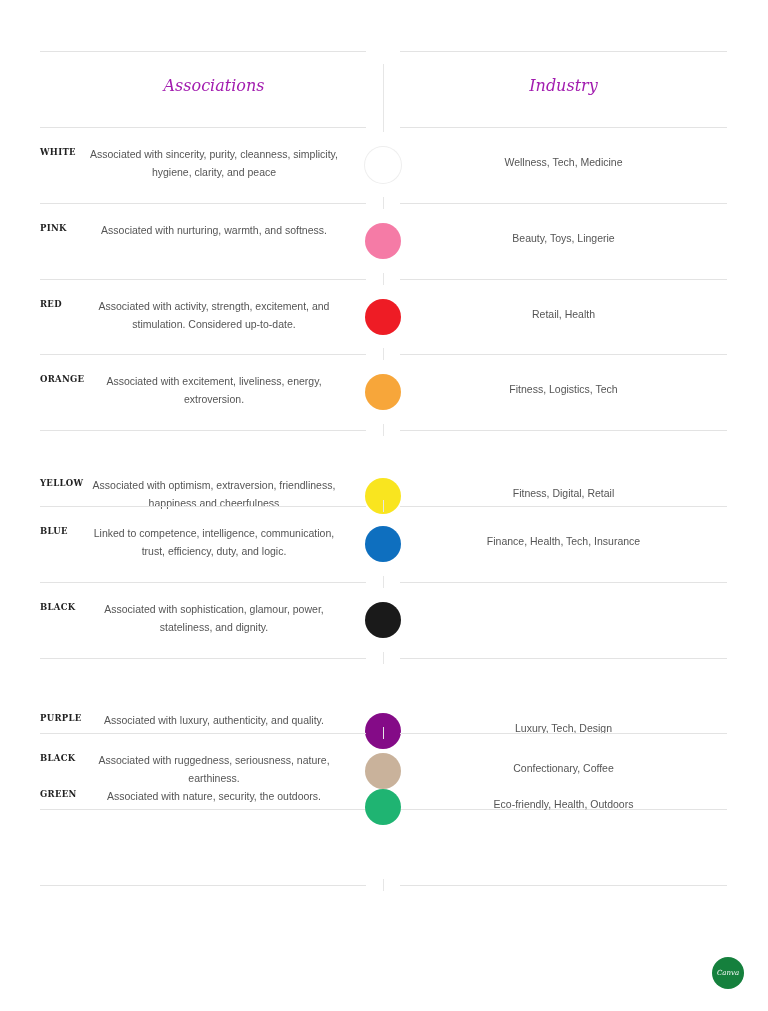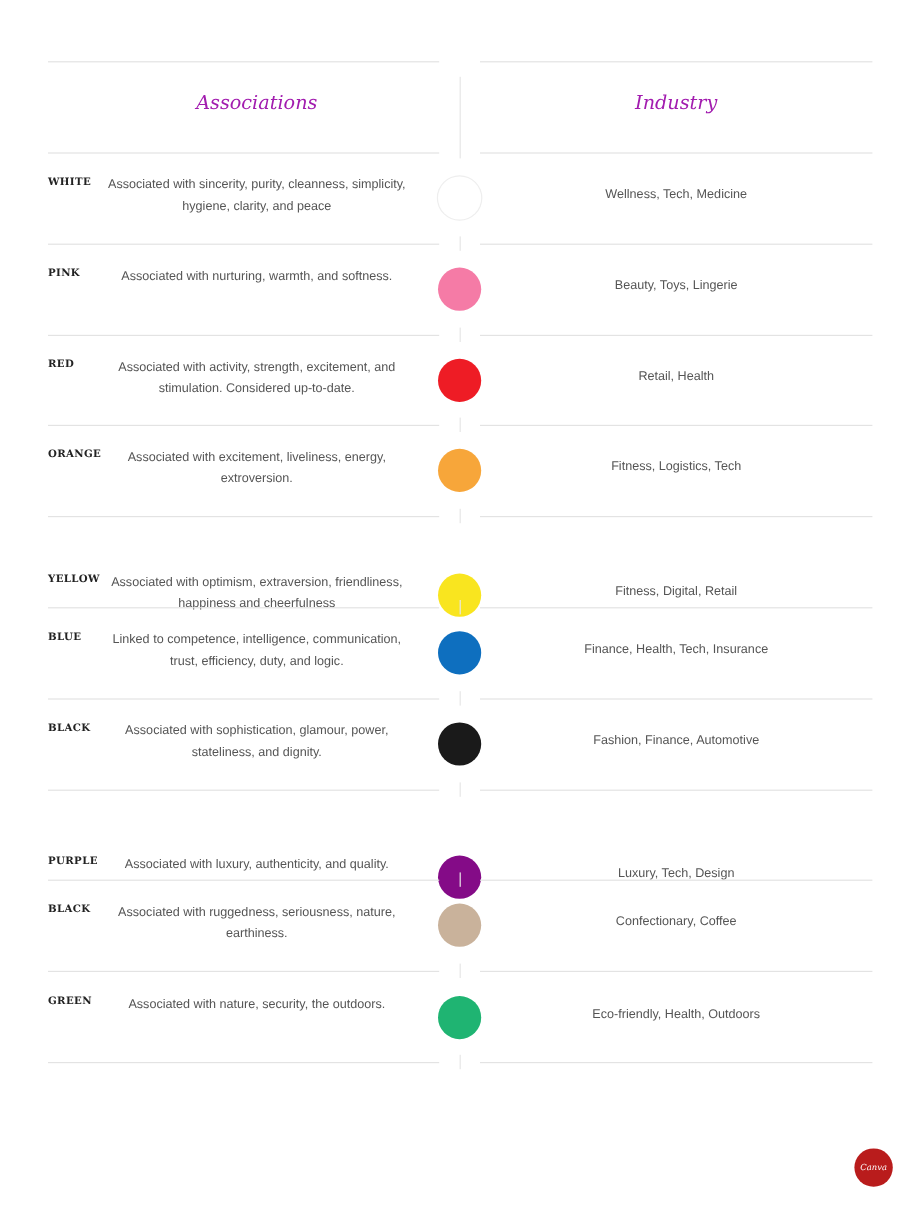--- a/index.html
+++ b/index.html
@@ -7,21 +7,21 @@
   .hline { position:absolute; height:1px; background:#e3e3e3; }
   .hline.l { left:40px; width:326px; }
   .hline.r { left:400px; width:327px; }
   .vseg { position:absolute; left:383px; width:1px; background:#e6e6e6; }
   .col-title { position:absolute; top:76px; font-family:"DejaVu Serif", serif; font-style:italic; font-size:16px; color:#a21caf; text-align:center; }
   .row { position:absolute; left:0; width:768px; height:76px; }
   .cname { position:absolute; left:40px; top:20px; font-family:"DejaVu Serif", serif; font-weight:bold; font-size:8.5px; color:#222; letter-spacing:0.3px; }
   .assoc { position:absolute; left:90px; width:248px; top:18px; font-size:10.5px; line-height:18px; color:#555; text-align:center; }
   .swatch { position:absolute; left:365px; top:20px; width:36px; height:36px; border-radius:50%; }
   .industry { position:absolute; left:400px; width:327px; top:29px; font-size:10.5px; color:#555; text-align:center; }
-  .logo { position:absolute; left:712px; top:957px; width:32px; height:32px; border-radius:50%; background:#b91c1c; color:#fff; font-family:"DejaVu Serif", serif; font-style:italic; font-size:7px; display:flex; align-items:center; justify-content:center; }
+  .logo { position:absolute; left:712px; top:957px; width:32px; height:32px; border-radius:50%; background:#15803d; color:#fff; font-family:"DejaVu Serif", serif; font-style:italic; font-size:7px; display:flex; align-items:center; justify-content:center; }
 </style>
 </head>
 <body>
 
 <div class="hline l" style="top:51px"></div>
 <div class="hline r" style="top:51px"></div>
 <div class="vseg" style="top:64px;height:68px"></div>
 
 <div class="col-title" style="left:40px;width:348px">Associations</div>
 <div class="col-title" style="left:400px;width:327px">Industry</div>
@@ -81,21 +81,20 @@
       <div class="swatch" style="background: rgb(14, 111, 191);"></div>
       <div class="industry">Finance, Health, Tech, Insurance</div>
     </div>
     <div class="hline l" style="top: 582px;"></div>
     <div class="hline r" style="top: 582px;"></div>
     <div class="vseg" style="top: 576px; height: 12px;"></div>
     <div class="row" style="top: 581.8px;">
       <div class="cname">BLACK</div>
       <div class="assoc">Associated with sophistication, glamour, power, stateliness, and dignity.</div>
       <div class="swatch" style="background: rgb(26, 26, 26);"></div>
-      <div class="industry">Fashion, Finance, Automotive</div>
     </div>
     <div class="hline l" style="top: 658px;"></div>
     <div class="hline r" style="top: 658px;"></div>
     <div class="vseg" style="top: 652px; height: 12px;"></div>
     <div class="row" style="top: 693px; border-radius: 18px;">
       <div class="cname">PURPLE</div>
       <div class="assoc">Associated with luxury, authenticity, and quality.</div>
       <div class="swatch" style="background: rgb(132, 11, 135);"></div>
       <div class="industry">Luxury, Tech, Design</div>
     </div>
@@ -104,21 +103,21 @@
     <div class="vseg" style="top: 727px; height: 12px;"></div>
     <div class="row" style="top: 733.4px;">
       <div class="cname">BLACK</div>
       <div class="assoc">Associated with ruggedness, seriousness, nature, earthiness.</div>
       <div class="swatch" style="background: rgb(201, 178, 155);"></div>
       <div class="industry">Confectionary, Coffee</div>
     </div>
     <div class="hline l" style="top: 809px;"></div>
     <div class="hline r" style="top: 809px;"></div>
     <div class="vseg" style="top: 803px; height: 12px;"></div>
-    <div class="row" style="top: 810px;">
+    <div class="row" style="top: 769px;">
       <div class="cname">GREEN</div>
       <div class="assoc">Associated with nature, security, the outdoors.</div>
       <div class="swatch" style="background: rgb(31, 180, 114);"></div>
       <div class="industry">Eco-friendly, Health, Outdoors</div>
     </div>
     <div class="hline l" style="top: 885px;"></div>
     <div class="hline r" style="top: 885px;"></div>
     <div class="vseg" style="top: 879px; height: 12px;"></div>
   </div>
 

